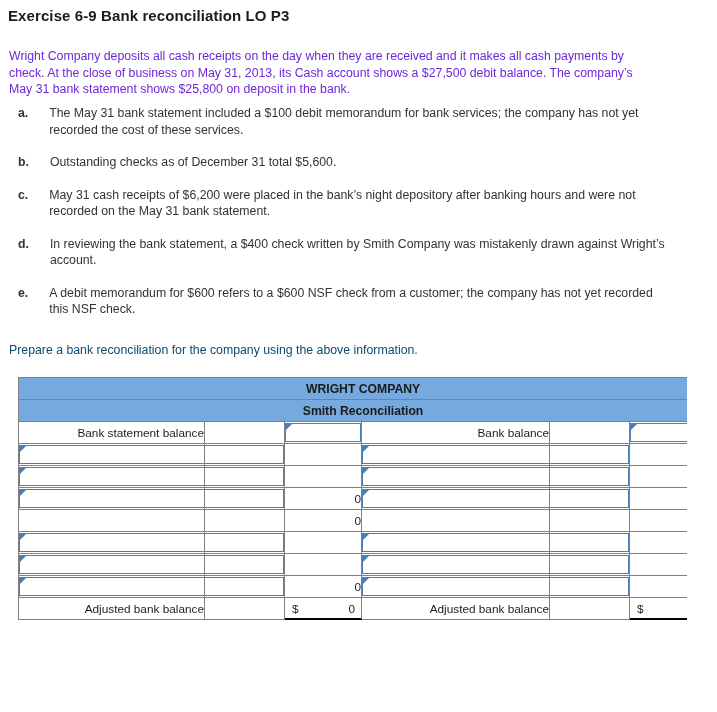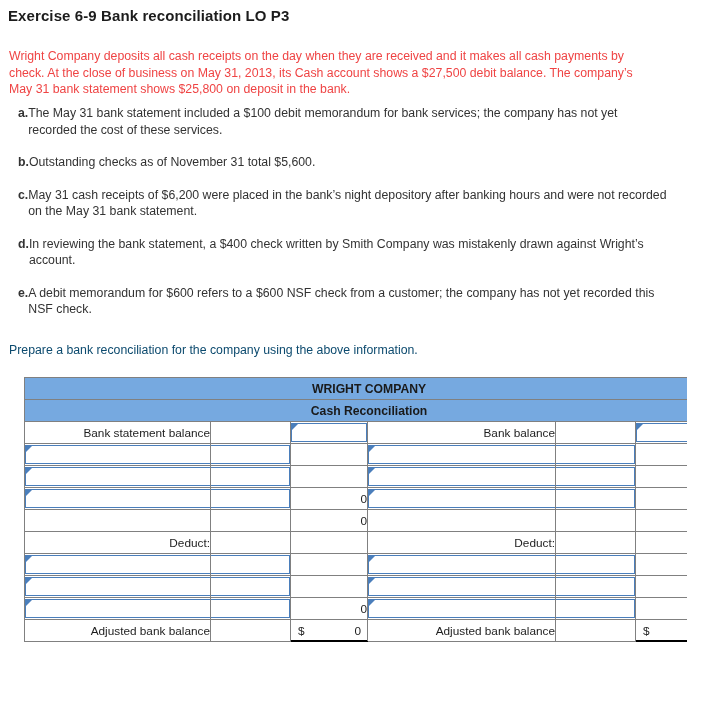--- a/index.html
+++ b/index.html
@@ -12,40 +12,40 @@
   .page { position: relative; width: 687px; height: 712px; overflow: hidden; }
 
   .title {
     position: absolute; left: 8px; top: 7px;
     font-size: 15px; font-weight: bold; color: #1c1c1c;
     letter-spacing: 0.1px;
   }
 
   .intro {
     position: absolute; left: 9px; top: 48px; width: 640px;
-    font-size: 12.3px; color: #ef4444; line-height: 16.5px;
+    font-size: 12.3px; color: #6d28d9; line-height: 16.5px;
   }
 
   .items { position: absolute; left: 9px; top: 105px; width: 660px; }
   .item {
     display: flex; align-items: flex-start;
     font-size: 12.3px; color: #333333; line-height: 16.5px;
     margin-bottom: 16px; padding-left: 9px;
   }
   .item .lbl { font-weight: bold; flex: 0 0 auto; }
-  .item .txt { flex: 1 1 auto; }
+  .item .txt { flex: 1 1 auto; margin-left: 21px; }
 
   .prepare {
     position: absolute; left: 9px; top: 343px;
     font-size: 12.3px; color: #0c4a6e;
   }
 
   
   .ws {
-    position: absolute; left: 24px; top: 377px;
+    position: absolute; left: 18px; top: 377px;
     width: 689px;
     border-collapse: collapse;
     table-layout: fixed;
     font-size: 11.8px; color: #1d1d1d;
   }
   .ws td { border: 1px solid #808080; padding: 0; height: 22px; vertical-align: middle; }
 
   .c1 { width: 186px; }
   .c2 { width: 80px; }
   .c3 { width: 77px; }
@@ -104,21 +104,21 @@
 
   <div class="intro">Wright Company deposits all cash receipts on the day when they are received and it makes all cash payments by check. At the close of business on May 31, 2013, its Cash account shows a $27,500 debit balance. The company’s May 31 bank statement shows $25,800 on deposit in the bank.</div>
 
   <div class="items">
     <div class="item">
       <span class="lbl">a.</span>
       <span class="txt">The May 31 bank statement included a $100 debit memorandum for bank services; the company has not yet recorded the cost of these services.</span>
     </div>
     <div class="item">
       <span class="lbl">b.</span>
-      <span class="txt">Outstanding checks as of November 31 total $5,600.</span>
+      <span class="txt">Outstanding checks as of December 31 total $5,600.</span>
     </div>
     <div class="item">
       <span class="lbl">c.</span>
       <span class="txt">May 31 cash receipts of $6,200 were placed in the bank’s night depository after banking hours and were not recorded on the May 31 bank statement.</span>
     </div>
     <div class="item">
       <span class="lbl">d.</span>
       <span class="txt">In reviewing the bank statement, a $400 check written by Smith Company was mistakenly drawn against Wright’s account.</span>
     </div>
     <div class="item">
@@ -137,21 +137,21 @@
       <col class="c4">
         <col class="c5">
         <col class="c6">
     </colgroup>
     <tbody>
 
       <tr>
         <td class="hdr" colspan="6">WRIGHT COMPANY</td>
       </tr>
       <tr>
-        <td class="hdr" colspan="6">Cash Reconciliation</td>
+        <td class="hdr" colspan="6">Smith Reconciliation</td>
       </tr>
 
       <tr>
         <td class="lbl-cell">Bank statement balance</td>
         <td></td>
         <td class="fieldcell">
           <span class="field num"></span>
         </td>
         <td class="lbl-cell">Bank balance</td>
         <td></td>
@@ -214,28 +214,20 @@
 
       <tr>
         <td></td>
         <td class="topline"></td>
         <td class="num topline">0</td>
         <td></td>
         <td class="topline"></td>
         <td class="num topline">0</td>
       </tr>
 
-      <tr>
-        <td class="lbl-cell">Deduct:</td>
-        <td></td>
-        <td></td>
-        <td class="lbl-cell">Deduct:</td>
-        <td></td>
-        <td></td>
-      </tr>
 
       <tr>
         <td class="fieldcell">
           <span class="field join-r lbl-cell"></span>
         </td>
         <td class="fieldcell">
           <span class="field join-l num"></span>
         </td>
         <td class="num"></td>
         <td class="fieldcell">

